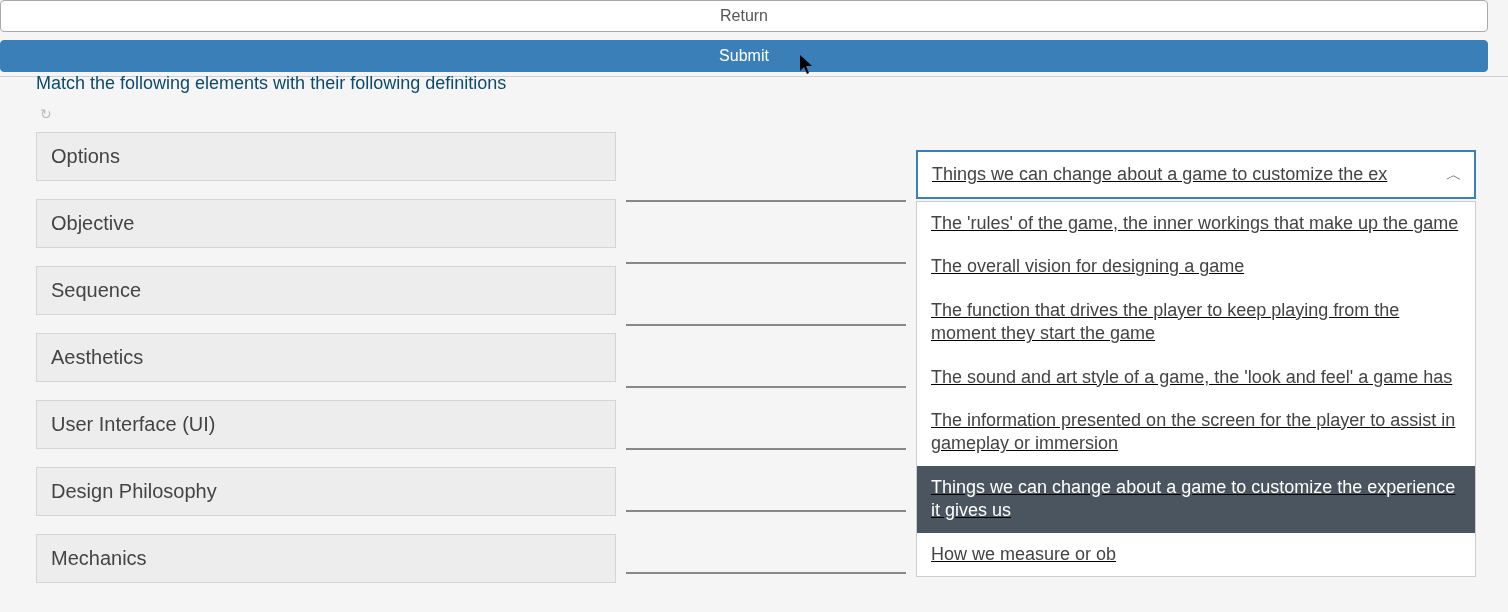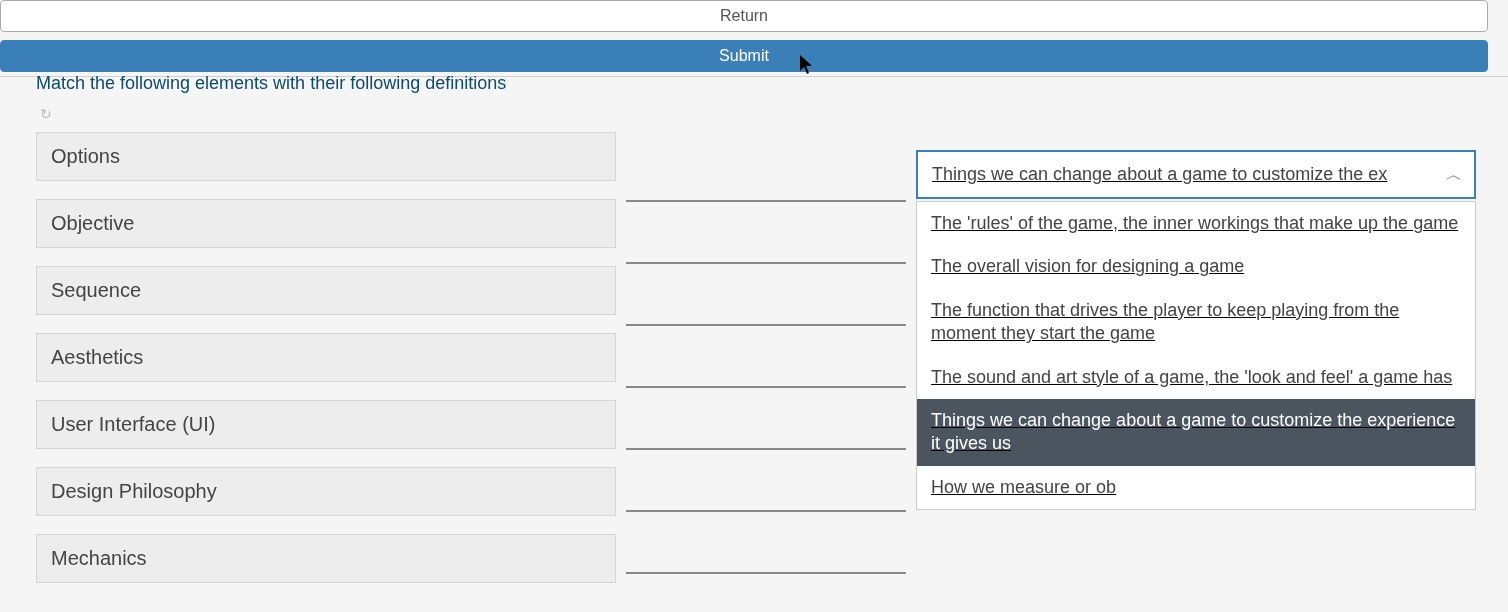--- a/index.html
+++ b/index.html
@@ -169,20 +169,21 @@
   <div class="right-col">
     <div class="dropdown-selected">
       <span>Things we can change about a game to customize the ex</span>
       <span class="chevron">︿</span>
     </div>
     <div class="dropdown-list">
       <div class="dropdown-option">The 'rules' of the game, the inner workings that make up the game</div>
       <div class="dropdown-option">The overall vision for designing a game</div>
       <div class="dropdown-option">The function that drives the player to keep playing from the moment they start the game</div>
       <div class="dropdown-option">The sound and art style of a game, the 'look and feel' a game has</div>
+      <div class="dropdown-option">The information presented on the screen for the player to assist in gameplay or immersion</div>
       <div class="dropdown-option highlighted">Things we can change about a game to customize the experience it gives us</div>
       <div class="dropdown-option">How we measure or ob</div>
     </div>
   </div>
 </div>
 
 <div class="cursor-arrow">
   <svg width="16" height="20" viewBox="0 0 16 20">
     <path d="M0,0 L0,16 L4,12 L7,19 L9,18 L6,11 L12,11 Z" fill="#000"></path>
   </svg>

